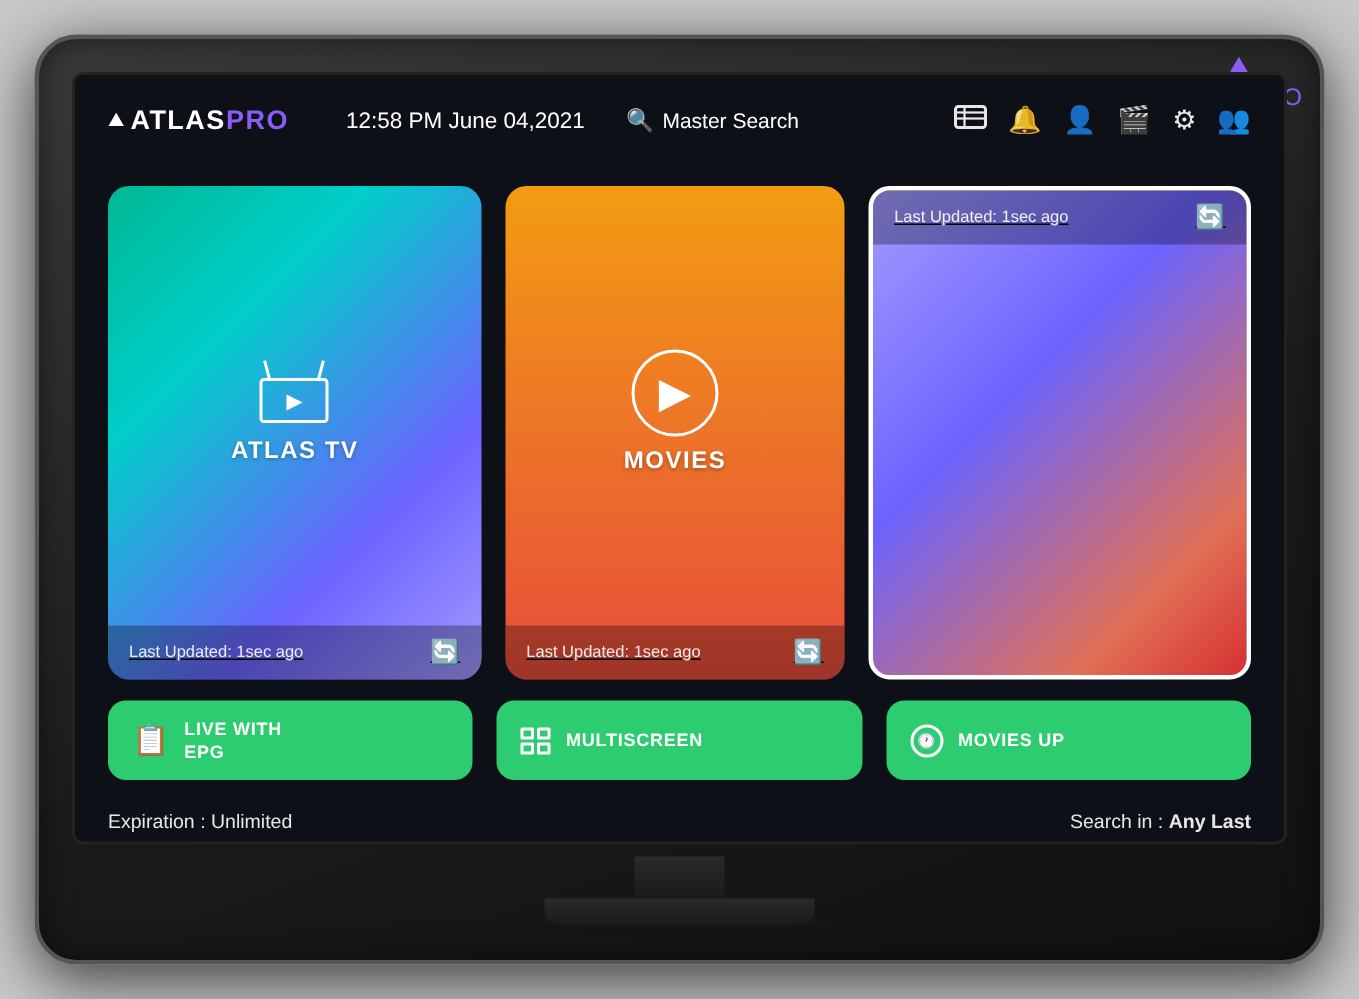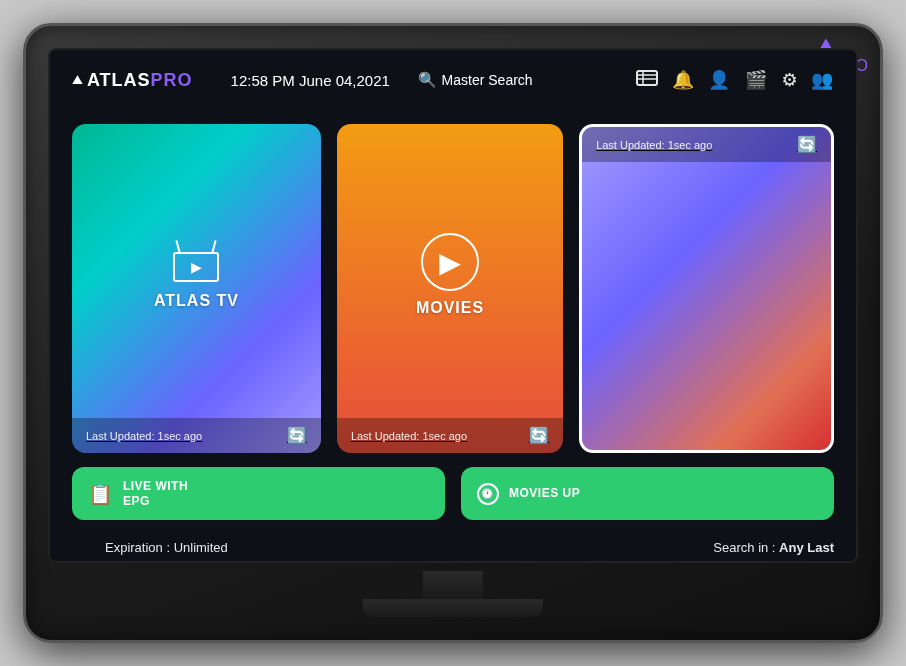--- a/index.html
+++ b/index.html
@@ -245,21 +245,20 @@
     }
 
     
     .footer {
       display: flex;
       justify-content: space-between;
       align-items: center;
       padding: 6px 22px;
       color: white;
       font-size: 13px;
-      margin-left: 33px;
     }
 
     .footer-expiry { opacity: 0.9; }
     .footer-login { opacity: 0.9; }
     .footer-login strong { font-weight: 900; }
 
     
     .tv-logo-corner {
       position: absolute;
       top: 8px;
@@ -478,20 +477,29 @@
 
         </div>
 
         <div class="bottom-row">
 
           <div class="bottom-card" style="background:#2ecc71;">
             <span style="font-size:20px;color:white;">📋</span>
             <span class="bottom-card-label">LIVE WITH<br>EPG</span>
           </div>
 
+          <div class="bottom-card" style="background:#2ecc71;">
+            <div class="multiscreen-grid">
+              <div class="multiscreen-cell" style="border:2px solid white;background:transparent;"></div>
+              <div class="multiscreen-cell" style="border:2px solid white;background:transparent;"></div>
+              <div class="multiscreen-cell" style="border:2px solid white;background:transparent;"></div>
+              <div class="multiscreen-cell" style="border:2px solid white;background:transparent;"></div>
+            </div>
+            <span class="bottom-card-label">MULTISCREEN</span>
+          </div>
 
           <div class="bottom-card" style="background:#2ecc71;">
             <div class="catchup-circle">🕐</div>
             <span class="bottom-card-label">MOVIES UP</span>
           </div>
 
         </div>
 
       </div>
 

